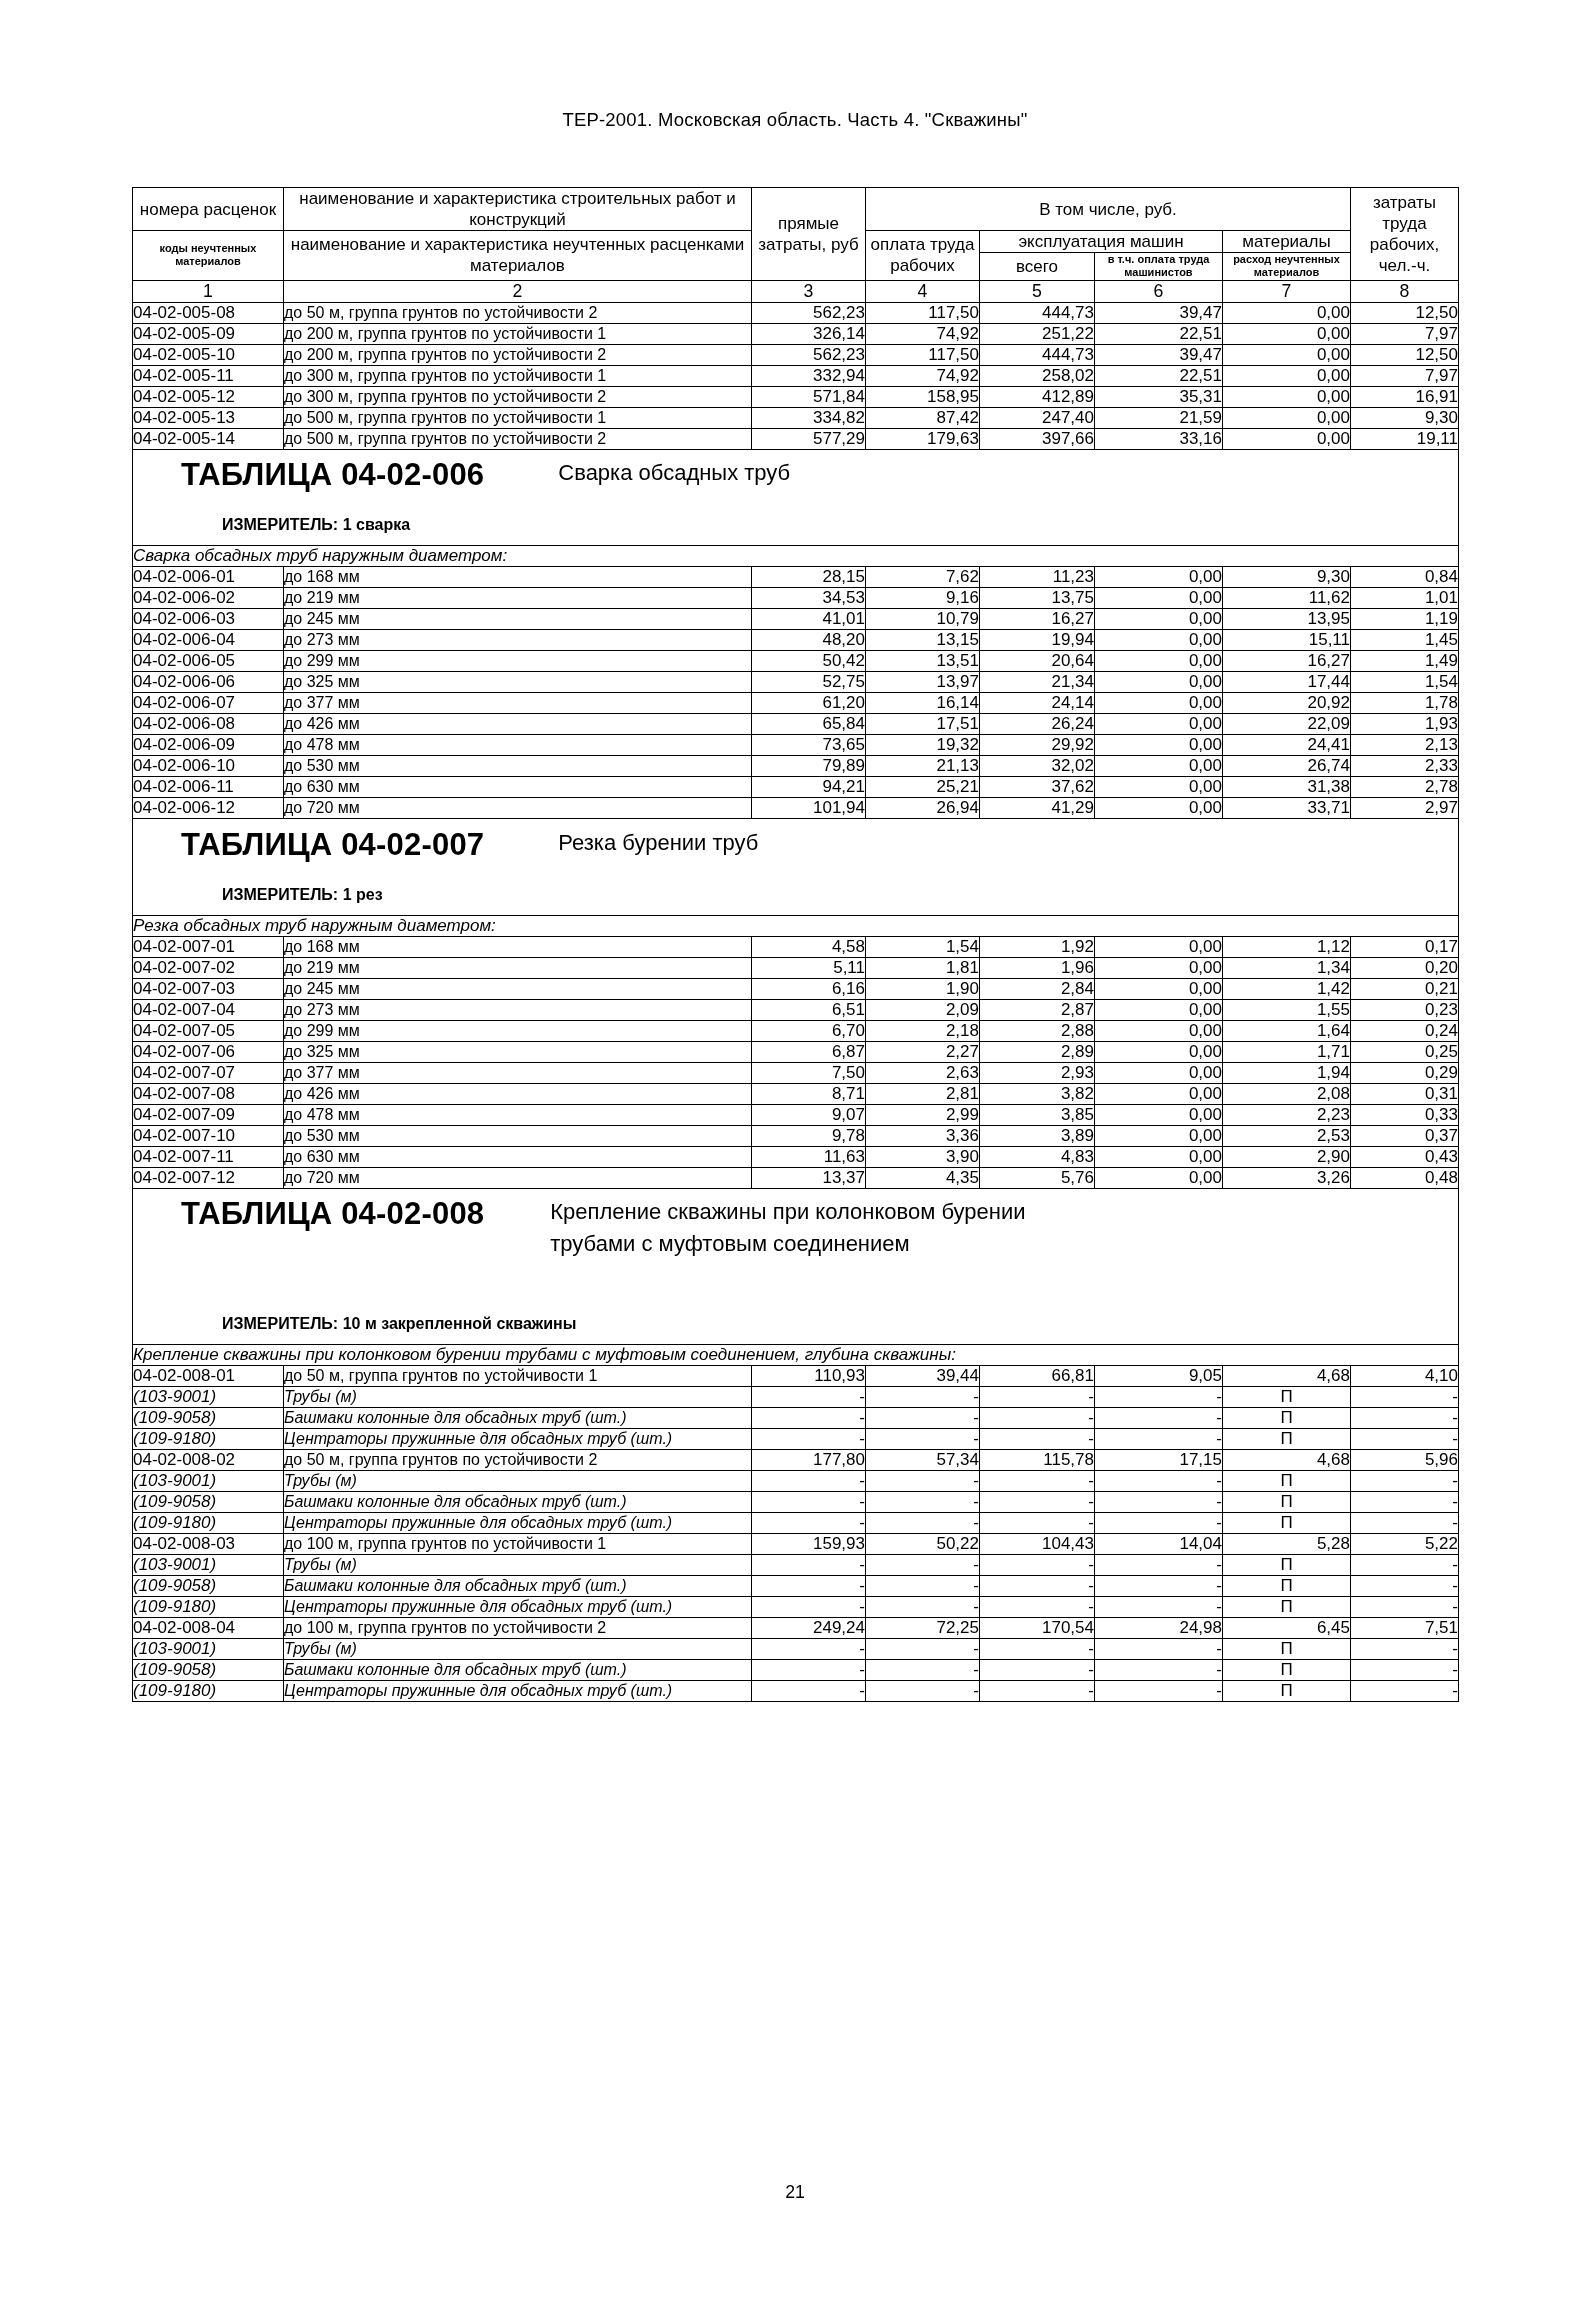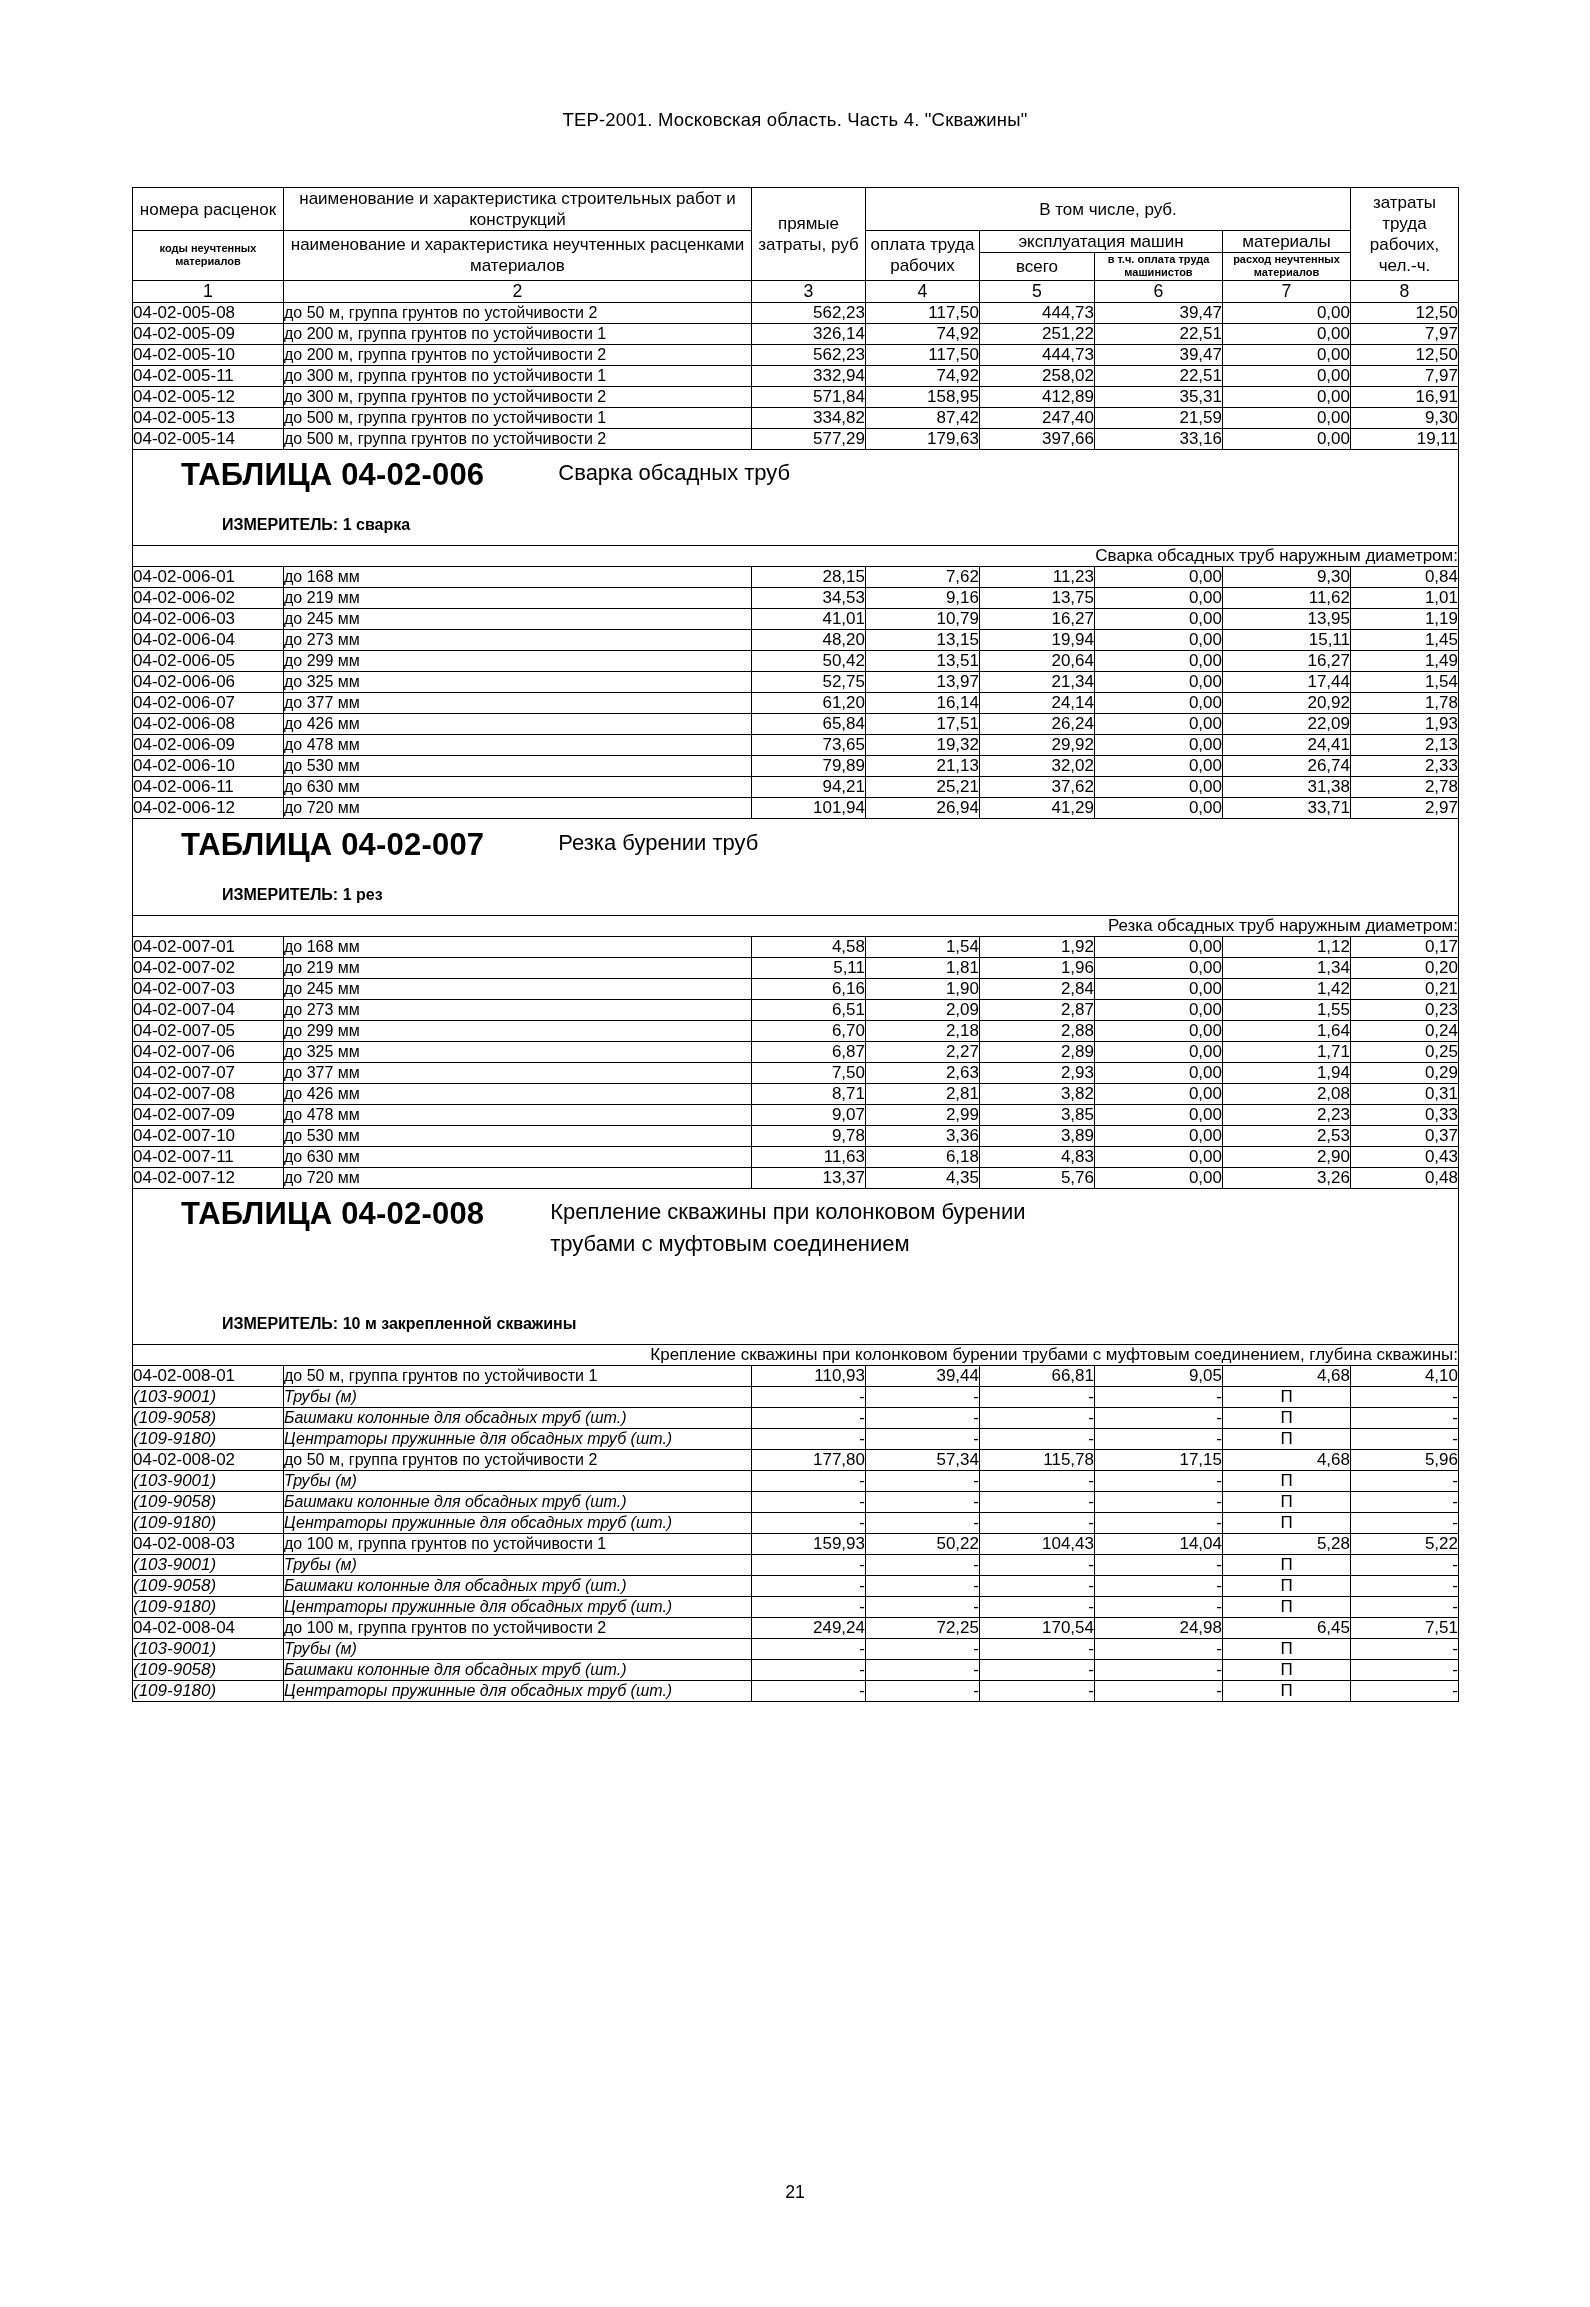--- a/index.html
+++ b/index.html
@@ -100,24 +100,25 @@
   }
   .cen {
     text-align: center;
     padding: 1.5px 3.1px 2.3px 3.1px;
     font-size: 17px;
   }
   .code.mat, .desc.mat {
     font-style: italic;
   }
   .subhead {
-    text-align: right;
+    text-align: left;
     font-weight: bold;
     font-size: 17px;
     padding: 3.1px 3.1px 3.8px 14px;
+    font-style: italic;
   }
   
   .tblock {
     padding: 0;
   }
   .tblock-inner {
     position: relative;
     min-height: 74px;
     padding: 7.7px 0 4.6px 0;
   }
@@ -513,21 +514,21 @@
             <td class="num">3,36</td>
             <td class="num">3,89</td>
             <td class="num">0,00</td>
             <td class="num">2,53</td>
             <td class="num">0,37</td>
           </tr>
           <tr>
             <td class="code">04-02-007-11</td>
             <td class="desc">до 630 мм</td>
             <td class="num">11,63</td>
-            <td class="num">6,18</td>
+            <td class="num">3,90</td>
             <td class="num">4,83</td>
             <td class="num">0,00</td>
             <td class="num">2,90</td>
             <td class="num">0,43</td>
           </tr>
           <tr>
             <td class="code">04-02-007-12</td>
             <td class="desc">до 720 мм</td>
             <td class="num">13,37</td>
             <td class="num">4,35</td>

